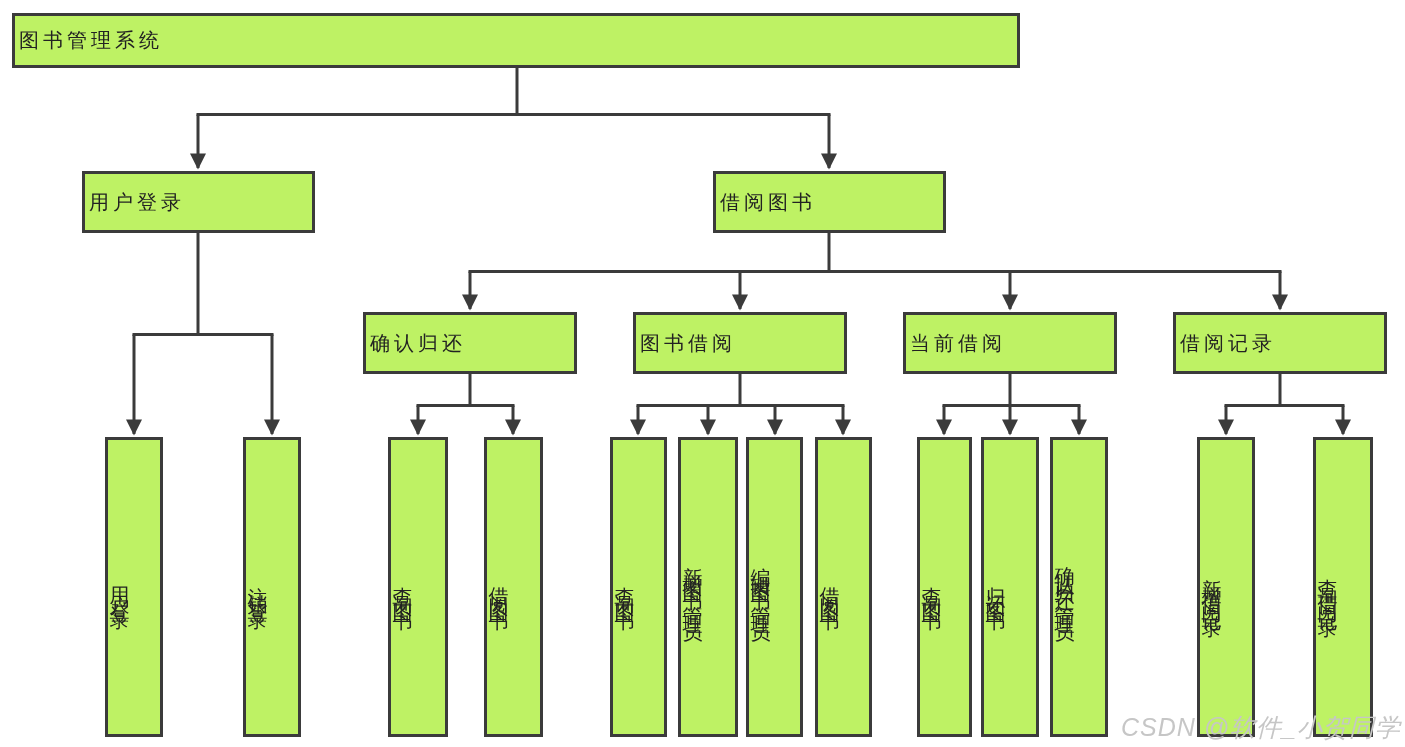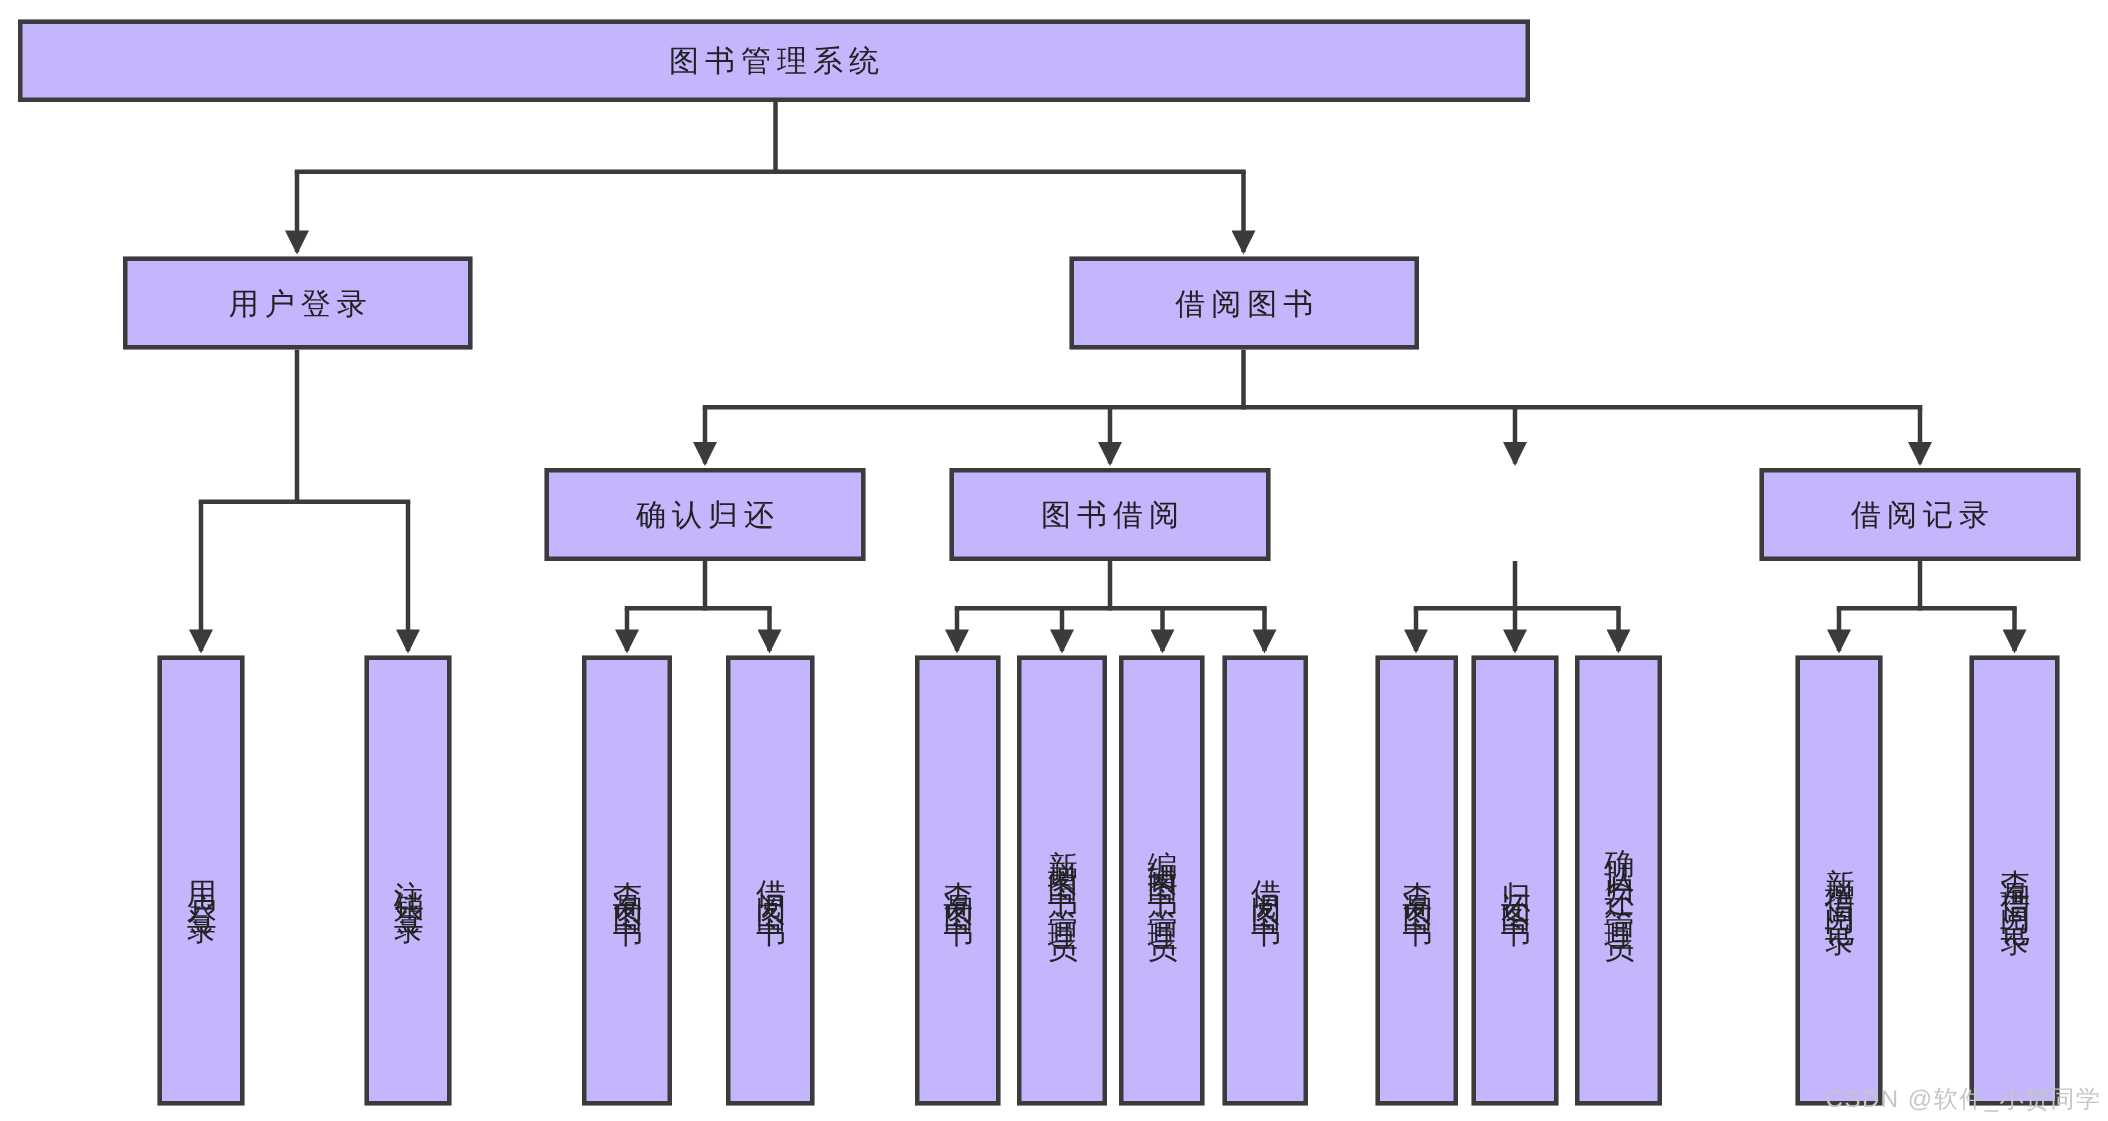--- a/index.html
+++ b/index.html
@@ -13,25 +13,24 @@
   }
   #wires {
     position: absolute;
     left: 0; top: 0;
     width: 1405px; height: 747px;
     z-index: 0;
   }
   .box {
     position: absolute;
     box-sizing: border-box;
-    background: #c4b5fd;
+    background: #bef264;
     border: 3px solid #3b3b3b;
     display: flex;
     align-items: center;
-    justify-content: center;
     color: #222222;
     z-index: 1;
   }
   .hlabel {
     font-size: 20px;
     letter-spacing: 4px;
     text-indent: 4px;
     white-space: nowrap;
   }
   .vlabel {
@@ -39,25 +38,26 @@
     text-orientation: mixed;
     font-size: 20px;
     letter-spacing: 8px;
     line-height: 1.2;
     white-space: nowrap;
   }
   #watermark {
     position: absolute;
     right: 4px;
     bottom: 3px;
-    font-size: 16px;
+    font-size: 25px;
     color: #c6c6c6;
     letter-spacing: 1px;
     z-index: 2;
     white-space: nowrap;
+    font-style: italic;
   }
 </style>
 </head>
 <body>
 
 <div id="canvas">
 
   <svg id="wires" viewBox="0 0 1405 747" xmlns="http://www.w3.org/2000/svg">
     <defs>
       <marker id="ah" viewBox="0 0 10 10" refX="9" refY="5" markerUnits="userSpaceOnUse" markerWidth="24" markerHeight="16" orient="auto">
@@ -118,20 +118,23 @@
   <div class="box" style="left:713px;top:171px;width:233px;height:62px">
     <span class="hlabel">借阅图书</span>
   </div>
 
   <div class="box" style="left:363px;top:312px;width:214px;height:62px">
     <span class="hlabel">确认归还</span>
   </div>
   <div class="box" style="left:633px;top:312px;width:214px;height:62px">
     <span class="hlabel">图书借阅</span>
   </div>
+  <div class="box" style="left:903px;top:312px;width:214px;height:62px">
+    <span class="hlabel">当前借阅</span>
+  </div>
   <div class="box" style="left:1173px;top:312px;width:214px;height:62px">
     <span class="hlabel">借阅记录</span>
   </div>
 
   <div class="box" style="left:105px;top:437px;width:58px;height:300px">
     <span class="vlabel">用户登录</span>
   </div>
   <div class="box" style="left:243px;top:437px;width:58px;height:300px">
     <span class="vlabel">注销登录</span>
   </div>

